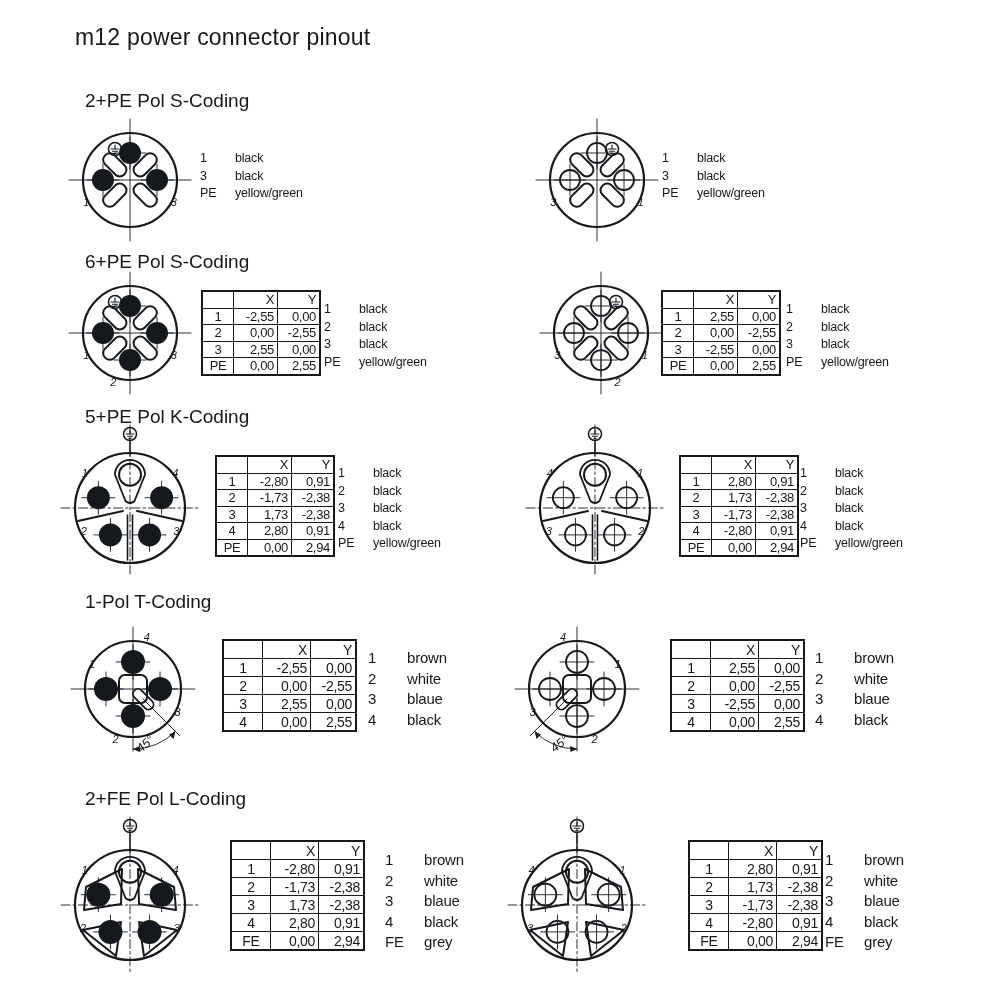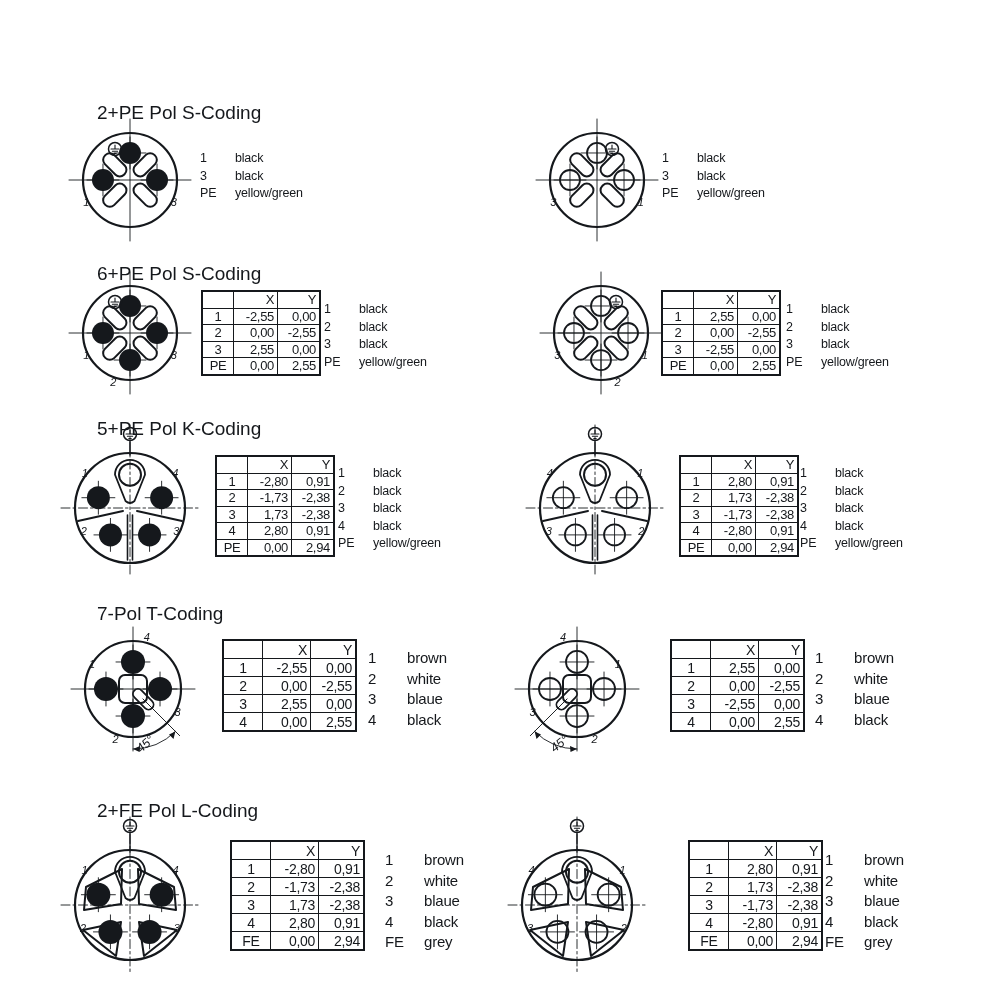--- a/index.html
+++ b/index.html
@@ -1,38 +1,39 @@
 <!DOCTYPE html>
 <html><head>
 <meta charset="utf-8">
 <style>
   html,body{margin:0;padding:0;background:#fff}
   .page{position:relative;width:1000px;height:1000px;background:#ffffff;
         font-family:"Liberation Sans",sans-serif;color:#15181c;overflow:hidden}
   .title{position:absolute;left:75px;top:24px;font-size:23px;font-weight:400;margin:0;letter-spacing:.2px}
-  .heading{position:absolute;left:85px;font-size:19px;font-weight:400;margin:12px}
+  .heading{position:absolute;left:85px;font-size:19px;font-weight:400;margin:0}
   .conn{position:absolute}
   .legend{position:absolute;display:grid;grid-template-columns:30px auto;column-gap:5px;
           font-size:12.5px;line-height:17.5px;letter-spacing:-.2px}
   .legend.big{grid-template-columns:34px auto;font-size:15px;line-height:20.5px}
   .legend .c{}
   .ctable{position:absolute}
   .ctable table{border-collapse:collapse;border:2px solid #15181c}
   .ctable td{border:1px solid #15181c;text-align:right;padding:0 3px 0 0;
              font-size:13px;height:15.5px;letter-spacing:-.3px;white-space:nowrap}
   .ctable td.c0{text-align:center;padding:0}
   .t-sm td.c0{width:30px}.t-sm td.cx{width:40px}.t-sm td.cy{width:38px}
   .t-lg td{font-size:14px;height:17px}
   .t-lg td.c0{width:38px}.t-lg td.cx{width:44px}.t-lg td.cy{width:41px}
   svg text{font-family:"Liberation Sans",sans-serif}
 </style>
 </head>
 <body>
 
 <div class="page">
+  <h1 class="title">m12 power connector pinout</h1>
 
   <h2 class="heading" style="top:90px">2+PE Pol S-Coding</h2>
   <div class="conn" style="left:55px;top:105px"><svg width="150" height="150">
         <g stroke="#15181c" fill="none" stroke-linecap="round" stroke-linejoin="round">
           <line x1="14" y1="75" x2="136" y2="75" stroke-width="0.9"></line>
           <line x1="75" y1="14" x2="75" y2="136" stroke-width="0.9"></line>
           <circle cx="75" cy="75" r="47" stroke-width="2.2"></circle>
           <g transform="rotate(45 75 75)">
             <rect x="83" y="68.5" width="27" height="13" rx="6" stroke-width="2"></rect>
           </g>
@@ -432,21 +433,21 @@
       <span class="n">2</span>
       <span class="c">black</span>
       <span class="n">3</span>
       <span class="c">black</span>
       <span class="n">4</span>
       <span class="c">black</span>
       <span class="n">PE</span>
       <span class="c">yellow/green</span>
     </div>
 
-  <h2 class="heading" style="top:591px">7-Pol T-Coding</h2>
+  <h2 class="heading" style="top:591px">1-Pol T-Coding</h2>
   <div class="conn" style="left:48px;top:607px"><svg width="170" height="172">
         <g stroke="#15181c" fill="none" stroke-linecap="round" stroke-linejoin="round">
           <line x1="23" y1="82" x2="147" y2="82" stroke-width="0.9"></line>
           <line x1="85" y1="20" x2="85" y2="144" stroke-width="0.9"></line>
           <circle cx="85" cy="82" r="48" stroke-width="2.2"></circle>
           <rect x="71" y="68" width="28" height="28" rx="6" stroke-width="2"></rect>
           <g transform="rotate(45 85 82)">
             <rect x="87" y="77" width="25" height="10" rx="5" stroke-width="1.8"></rect>
             <line x1="99" y1="82" x2="151" y2="82" stroke-width="0.9"></line>
           </g>

